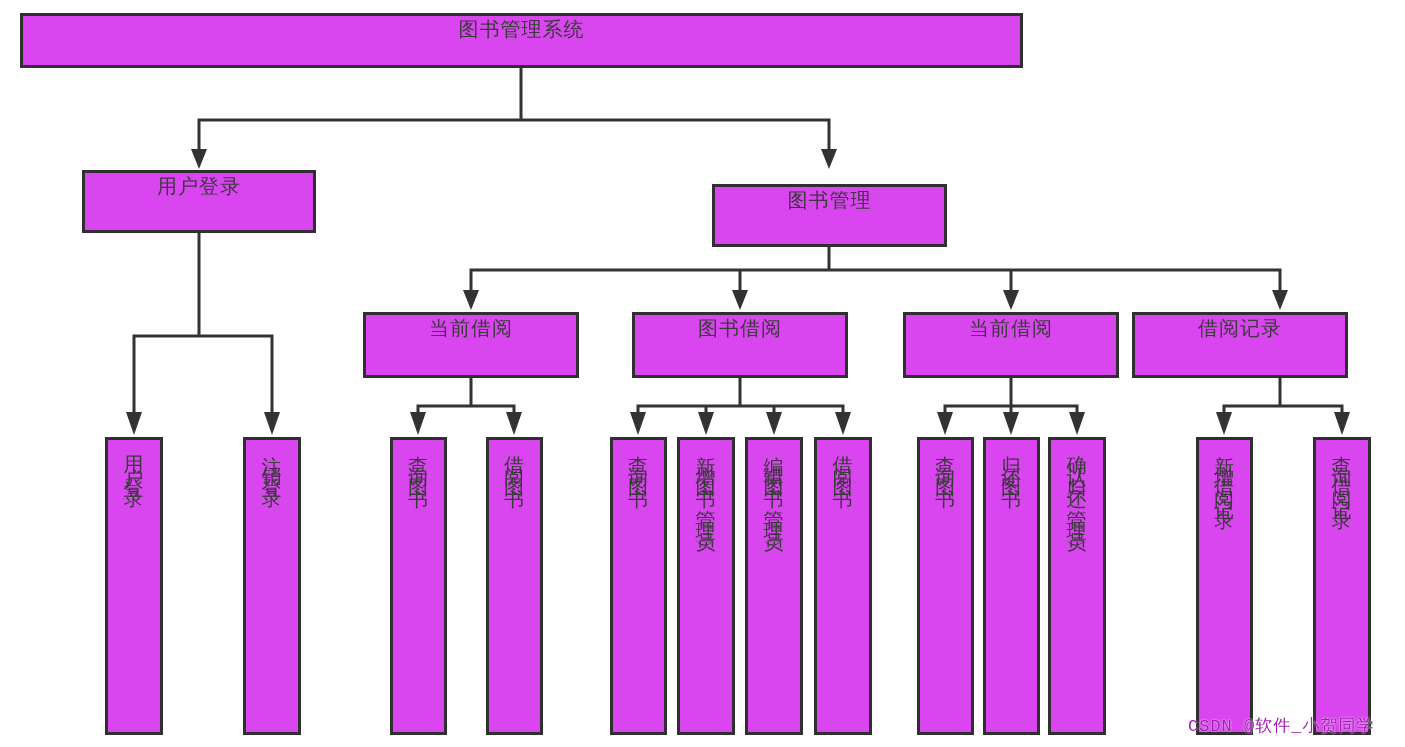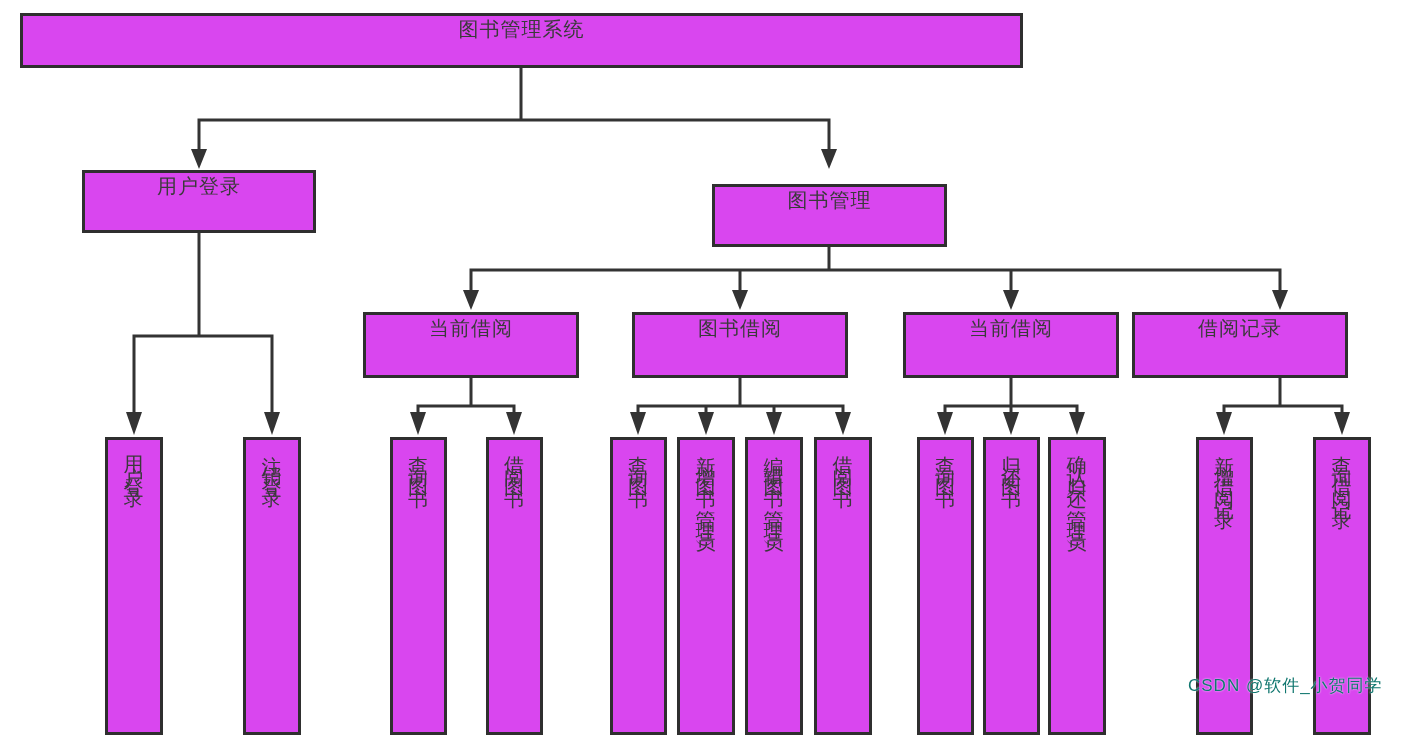--- a/index.html
+++ b/index.html
@@ -33,26 +33,27 @@
   .vbox span {
     writing-mode: vertical-rl;
     font-size: 20px;
     letter-spacing: 11px;
     line-height: 1;
     white-space: nowrap;
   }
   .watermark {
     position: absolute;
     left: 1188px;
-    top: 674px;
+    top: 714px;
     font-size: 17px;
-    color: #0f766e;
+    color: #a21caf;
     letter-spacing: 1px;
     white-space: nowrap;
     text-shadow: 0 0 2px #ffffff;
+    font-family: Liberation Mono, monospace;
   }
 </style>
 </head>
 <body>
 
 <div class="canvas">
 
   <svg class="wires" viewBox="0 0 1405 747" fill="none">
 
     <g stroke="#333333" stroke-width="3">

